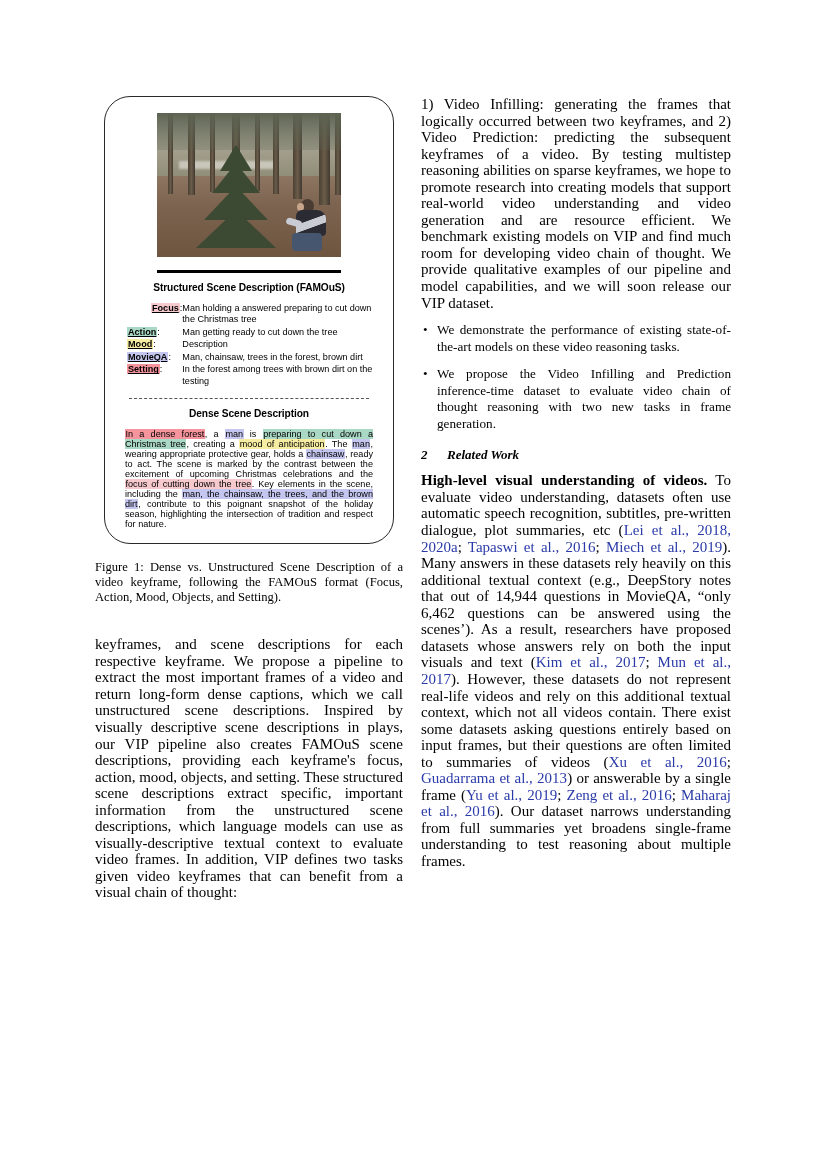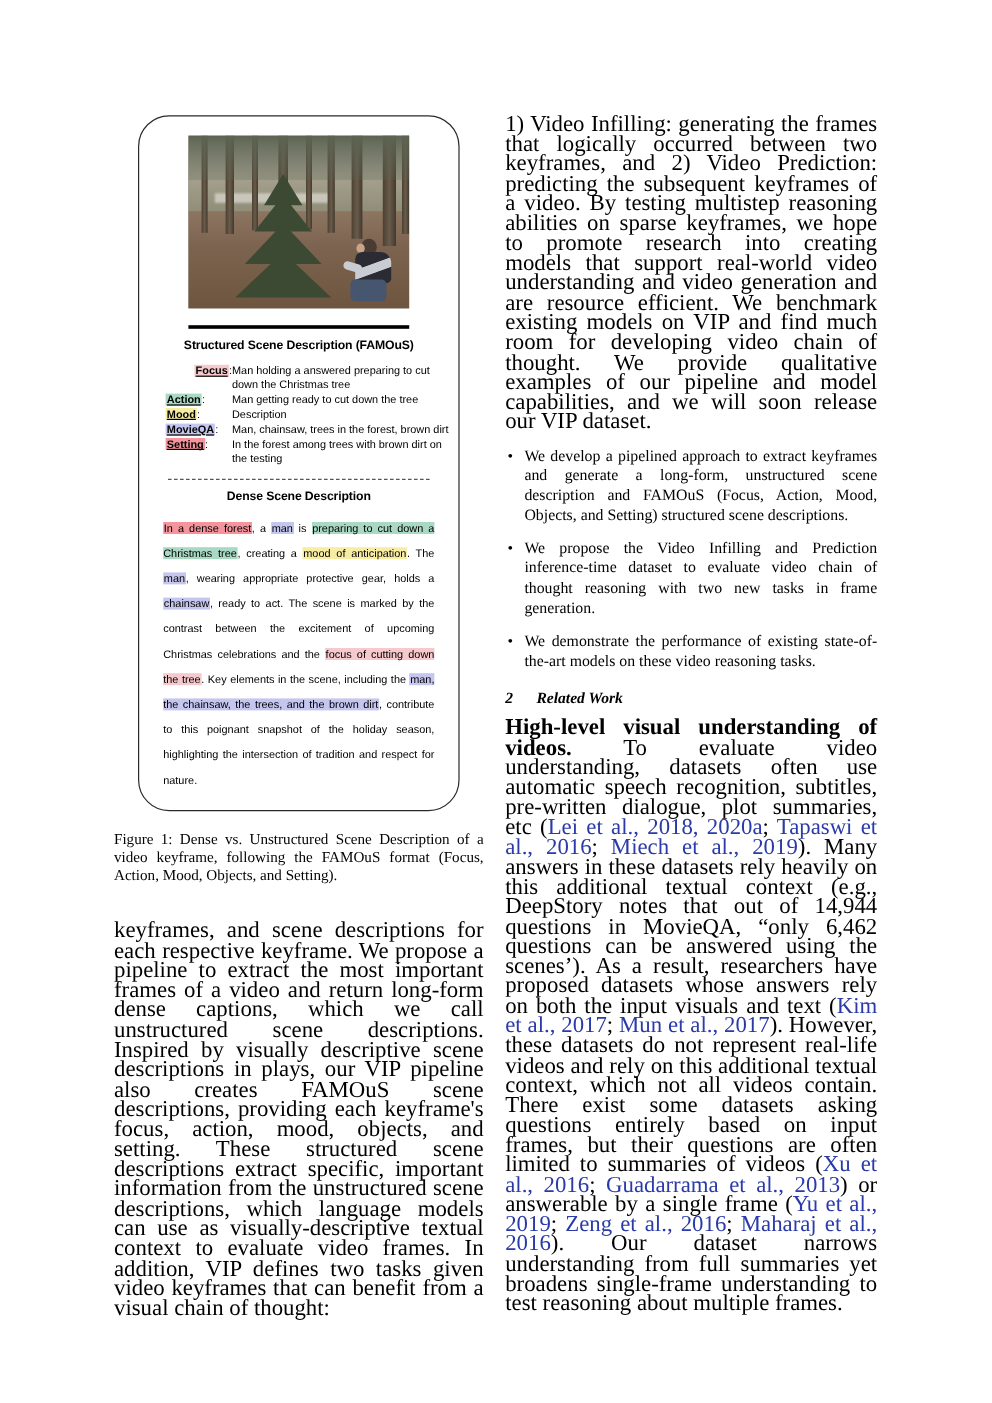--- a/index.html
+++ b/index.html
@@ -34,21 +34,21 @@
     position: absolute;
     left: 421px;
     top: 96px;
     width: 310px;
   }
 
   
   .figure-box {
     border: 1.3px solid #2a2a2a;
     border-radius: 26px;
-    width: 268px;
+    width: 290px;
     margin: 0 auto;
     padding: 14px 8px 12px 8px;
     box-sizing: border-box;
     background: #fff;
   }
 
   .keyframe-wrap {
     text-align: center;
     padding-top: 2px;
   }
@@ -174,38 +174,38 @@
 
   .dashed {
     border-top: 1.4px dashed #555;
     margin: 9px 16px 0 16px;
   }
 
   
   .dense {
     font-family: "Liberation Sans", sans-serif;
     font-size: 9.1px;
-    line-height: 21px;
+    line-height: 10px;
     text-align: justify;
     margin: 9px 12px 2px 12px;
     hyphens: none;
   }
   .hl { padding: 0 0.5px; }
 
   
   .caption {
     font-size: 12.6px;
     line-height: 15.2px;
     text-align: justify;
     margin-top: 16px;
   }
 
   
   .body-p {
-    font-size: 19px;
+    font-size: 15px;
     line-height: 16.55px;
     text-align: justify;
     text-justify: inter-word;
     margin: 0;
     hyphens: none;
   }
   .gap-top { margin-top: 16px; }
 
   ul.contrib {
     margin: 11px 0 0 0;
@@ -324,23 +324,22 @@
       <p class="body-p">keyframes, and scene descriptions for each respective keyframe. We propose a pipeline to extract the most important frames of a video and return long-form dense captions, which we call unstructured scene descriptions. Inspired by visually descriptive scene descriptions in plays, our VIP pipeline also creates FAMOuS scene descriptions, providing each keyframe's focus, action, mood, objects, and setting. These structured scene descriptions extract specific, important information from the unstructured scene descriptions, which language models can use as visually-descriptive textual context to evaluate video frames. In addition, VIP defines two tasks given video keyframes that can benefit from a visual chain of thought:</p>
     </div>
   </div>
 
   <div class="col-right">
 
     <p class="body-p">1) Video Infilling: generating the frames that logically occurred between two keyframes, and 2) Video Prediction: predicting the subsequent keyframes of a video. By testing multistep reasoning abilities on sparse keyframes, we hope to promote research into creating models that support real-world video understanding and video generation and are resource efficient. We benchmark existing models on VIP and find much room for developing video chain of thought. We provide qualitative examples of our pipeline and model capabilities, and we will soon release our VIP dataset.</p>
 
 
     <ul class="contrib">
-        <li>We develop a pipelined approach to extract keyframes and generate a long-form, unstructured scene description and FAMOuS (Focus, Action, Mood, Objects, and Setting) structured scene descriptions.</li>
+        <li>We demonstrate the performance of existing state-of-the-art models on these video reasoning tasks.</li>
         <li>We propose the Video Infilling and Prediction inference-time dataset to evaluate video chain of thought reasoning with two new tasks in frame generation.</li>
-        <li>We demonstrate the performance of existing state-of-the-art models on these video reasoning tasks.</li>
       </ul>
 
     <h2 class="sec">
       <span class="num">2</span><span>Related Work</span>
     </h2>
 
     <p class="body-p">
       <span class="bold-lead">High-level visual understanding of videos.</span><span class="rw-body"><span> To evaluate video understanding, datasets often use automatic speech recognition, subtitles, pre-written dialogue, plot summaries, etc (</span><span class="cite" style="color: rgb(42, 58, 168);">Lei et al., 2018, 2020a</span><span>; </span><span class="cite" style="color: rgb(42, 58, 168);">Tapaswi et al., 2016</span><span>; </span><span class="cite" style="color: rgb(42, 58, 168);">Miech et al., 2019</span><span>). Many answers in these datasets rely heavily on this additional textual context (e.g., DeepStory notes that out of 14,944 questions in MovieQA, “only 6,462 questions can be answered using the scenes’). As a result, researchers have proposed datasets whose answers rely on both the input visuals and text (</span><span class="cite" style="color: rgb(42, 58, 168);">Kim et al., 2017</span><span>; </span><span class="cite" style="color: rgb(42, 58, 168);">Mun et al., 2017</span><span>). However, these datasets do not represent real-life videos and rely on this additional textual context, which not all videos contain. There exist some datasets asking questions entirely based on input frames, but their questions are often limited to summaries of videos (</span><span class="cite" style="color: rgb(42, 58, 168);">Xu et al., 2016</span><span>; </span><span class="cite" style="color: rgb(42, 58, 168);">Guadarrama et al., 2013</span><span>) or answerable by a single frame (</span><span class="cite" style="color: rgb(42, 58, 168);">Yu et al., 2019</span><span>; </span><span class="cite" style="color: rgb(42, 58, 168);">Zeng et al., 2016</span><span>; </span><span class="cite" style="color: rgb(42, 58, 168);">Maharaj et al., 2016</span><span>). Our dataset narrows understanding from full summaries yet broadens single-frame understanding to test reasoning about multiple frames.</span></span>
     </p>
   </div>

